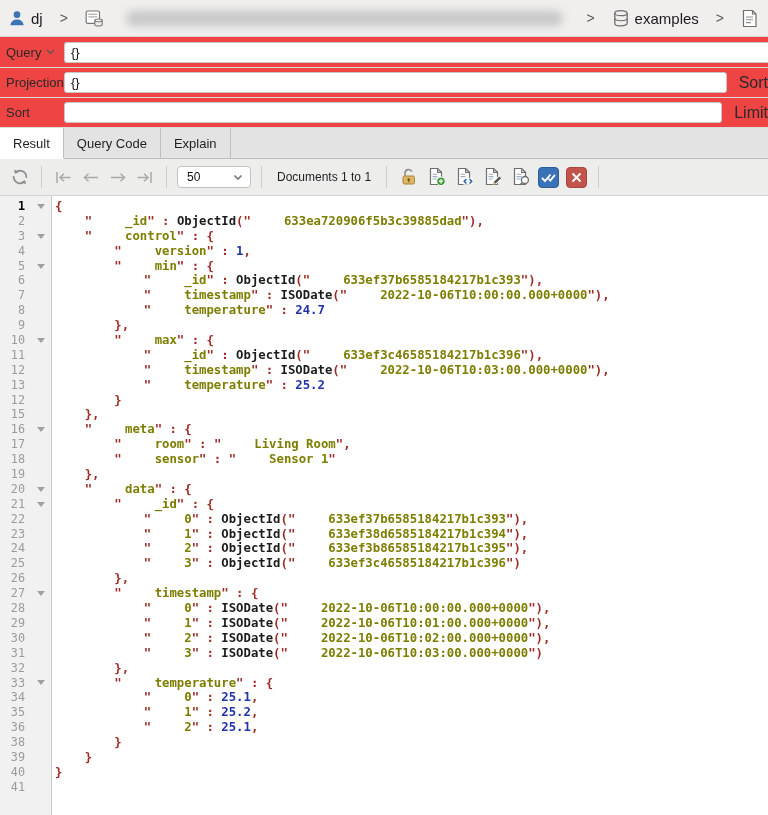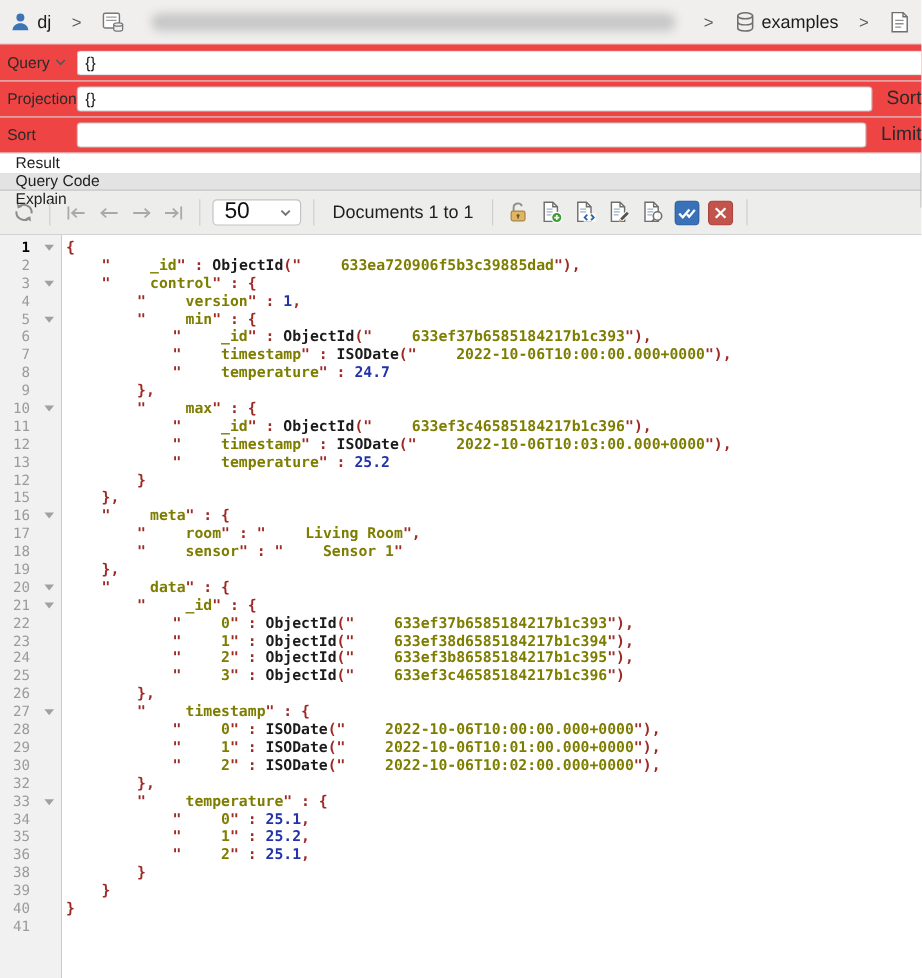--- a/index.html
+++ b/index.html
@@ -17,36 +17,36 @@
   .qrow { display: flex; align-items: center; background: #ef4444; padding-left: 6px;
     border-bottom: 1px solid #dcdcdc; }
   .qrow-query { height: 31px; } .qrow-proj, .qrow-skip { height: 30px; }
   .qlabel { flex: 0 0 58px; font-size: 13px; color: #2a2a2a; display: flex; align-items: center; gap: 5px; }
   .qinput { flex: 1; height: 21px; border: 1px solid #c7c7c7; border-radius: 3px; background: #fff;
     font: 13px "Liberation Sans", sans-serif; padding: 0 6px; color: #111; outline: none; }
   .qrow-query .qinput { border-right: none; border-radius: 3px 0 0 3px; margin-right: 0; }
   .rlabel { flex: 0 0 38px; padding-left: 12px; font-size: 16px; color: #2a2a2a; white-space: nowrap; }
 
   
-  .tabbar { height: 31px; background: #e3e3e3; border-bottom: 1px solid #bfbfbf; display: flex; flex-direction: column; }
+  .tabbar { height: 31px; background: #e3e3e3; border-bottom: 1px solid #bfbfbf; display: flex; }
   .tab { display: flex; align-items: center; padding: 0 13px; font-size: 13px; color: #1f1f1f;
     border-right: 1px solid #bfbfbf; cursor: default; }
   .tab.active { background: #fff; margin-bottom: -1px; border-bottom: 1px solid #fff; }
 
   
   .toolbar { height: 37px; background: #ededec; border-bottom: 1px solid #d2d2d2;
     display: flex; align-items: center; padding: 0 8px; gap: 6px; }
   .tsep { width: 1px; height: 22px; background: #cfcfcf; margin: 0 4px; flex: 0 0 1px; }
   .tbtn { display: flex; align-items: center; justify-content: center; width: 23px; height: 24px;
     background: transparent; border: none; padding: 0; cursor: default; }
   .pagegroup { display: flex; gap: 4px; align-items: center; }
   .dd { width: 74px; height: 22px; background: #fff; border: 1px solid #c3c3c3; border-radius: 4px;
-    display: flex; align-items: center; padding: 0 7px 0 9px; font-size: 19px; color: #111; }
+    display: flex; align-items: center; padding: 0 7px 0 9px; font-size: 12px; color: #111; }
   .dd svg { margin-left: auto; }
-  .docs { font-size: 15px; color: #1f1f1f; margin: 0 5px; white-space: nowrap; }
+  .docs { font-size: 12px; color: #1f1f1f; margin: 0 5px; white-space: nowrap; }
   .icongroup { display: flex; gap: 5px; align-items: center; }
 
   
   .editor { height: 619px; padding-top: 3px; cursor: text;
     background: linear-gradient(to right, #f1f1f1 0, #f1f1f1 51px, #c9c9c9 51px, #c9c9c9 52px, #fff 52px);
     font-family: "DejaVu Sans Mono", monospace; font-weight: bold; font-size: 12.3px; }
   .line { display: flex; height: 14.9px; line-height: 14.9px; white-space: pre; }
   .lnum { flex: 0 0 30px; text-align: right; color: #9b9b9b; font-size: 11.8px; font-weight: normal;
     padding-right: 5px; }
   .lnum.cur { color: #000; font-weight: bold; }
@@ -276,20 +276,21 @@
     <div class="line"><span class="lnum">21</span><span class="foldcol"><span class="tri"></span></span><span class="codeln">        <span class="c-p">"</span><span class="c-k">_id</span><span class="c-p">" : {</span></span></div>
     <div class="line"><span class="lnum">22</span><span class="foldcol"></span><span class="codeln">            <span class="c-p">"</span><span class="c-k">0</span><span class="c-p">" : </span><span class="c-t">ObjectId</span><span class="c-p">("</span><span class="c-k">633ef37b6585184217b1c393</span><span class="c-p">"),</span></span></div>
     <div class="line"><span class="lnum">23</span><span class="foldcol"></span><span class="codeln">            <span class="c-p">"</span><span class="c-k">1</span><span class="c-p">" : </span><span class="c-t">ObjectId</span><span class="c-p">("</span><span class="c-k">633ef38d6585184217b1c394</span><span class="c-p">"),</span></span></div>
     <div class="line"><span class="lnum">24</span><span class="foldcol"></span><span class="codeln">            <span class="c-p">"</span><span class="c-k">2</span><span class="c-p">" : </span><span class="c-t">ObjectId</span><span class="c-p">("</span><span class="c-k">633ef3b86585184217b1c395</span><span class="c-p">"),</span></span></div>
     <div class="line"><span class="lnum">25</span><span class="foldcol"></span><span class="codeln">            <span class="c-p">"</span><span class="c-k">3</span><span class="c-p">" : </span><span class="c-t">ObjectId</span><span class="c-p">("</span><span class="c-k">633ef3c46585184217b1c396</span><span class="c-p">")</span></span></div>
     <div class="line"><span class="lnum">26</span><span class="foldcol"></span><span class="codeln">        <span class="c-p">},</span></span></div>
     <div class="line"><span class="lnum">27</span><span class="foldcol"><span class="tri"></span></span><span class="codeln">        <span class="c-p">"</span><span class="c-k">timestamp</span><span class="c-p">" : {</span></span></div>
     <div class="line"><span class="lnum">28</span><span class="foldcol"></span><span class="codeln">            <span class="c-p">"</span><span class="c-k">0</span><span class="c-p">" : </span><span class="c-t">ISODate</span><span class="c-p">("</span><span class="c-k">2022-10-06T10:00:00.000+0000</span><span class="c-p">"),</span></span></div>
     <div class="line"><span class="lnum">29</span><span class="foldcol"></span><span class="codeln">            <span class="c-p">"</span><span class="c-k">1</span><span class="c-p">" : </span><span class="c-t">ISODate</span><span class="c-p">("</span><span class="c-k">2022-10-06T10:01:00.000+0000</span><span class="c-p">"),</span></span></div>
     <div class="line"><span class="lnum">30</span><span class="foldcol"></span><span class="codeln">            <span class="c-p">"</span><span class="c-k">2</span><span class="c-p">" : </span><span class="c-t">ISODate</span><span class="c-p">("</span><span class="c-k">2022-10-06T10:02:00.000+0000</span><span class="c-p">"),</span></span></div>
+    <div class="line"><span class="lnum">31</span><span class="foldcol"></span><span class="codeln">            <span class="c-p">"</span><span class="c-k">3</span><span class="c-p">" : </span><span class="c-t">ISODate</span><span class="c-p">("</span><span class="c-k">2022-10-06T10:03:00.000+0000</span><span class="c-p">")</span></span></div>
     <div class="line"><span class="lnum">32</span><span class="foldcol"></span><span class="codeln">        <span class="c-p">},</span></span></div>
     <div class="line"><span class="lnum">33</span><span class="foldcol"><span class="tri"></span></span><span class="codeln">        <span class="c-p">"</span><span class="c-k">temperature</span><span class="c-p">" : {</span></span></div>
     <div class="line"><span class="lnum">34</span><span class="foldcol"></span><span class="codeln">            <span class="c-p">"</span><span class="c-k">0</span><span class="c-p">" : </span><span class="c-n">25.1</span><span class="c-p">,</span></span></div>
     <div class="line"><span class="lnum">35</span><span class="foldcol"></span><span class="codeln">            <span class="c-p">"</span><span class="c-k">1</span><span class="c-p">" : </span><span class="c-n">25.2</span><span class="c-p">,</span></span></div>
     <div class="line"><span class="lnum">36</span><span class="foldcol"></span><span class="codeln">            <span class="c-p">"</span><span class="c-k">2</span><span class="c-p">" : </span><span class="c-n">25.1</span><span class="c-p">,</span></span></div>
     <div class="line"><span class="lnum">38</span><span class="foldcol"></span><span class="codeln">        <span class="c-p">}</span></span></div>
     <div class="line"><span class="lnum">39</span><span class="foldcol"></span><span class="codeln">    <span class="c-p">}</span></span></div>
     <div class="line"><span class="lnum">40</span><span class="foldcol"></span><span class="codeln"><span class="c-p">}</span></span></div>
     <div class="line"><span class="lnum">41</span><span class="foldcol"></span><span class="codeln"></span></div>
   </div>

